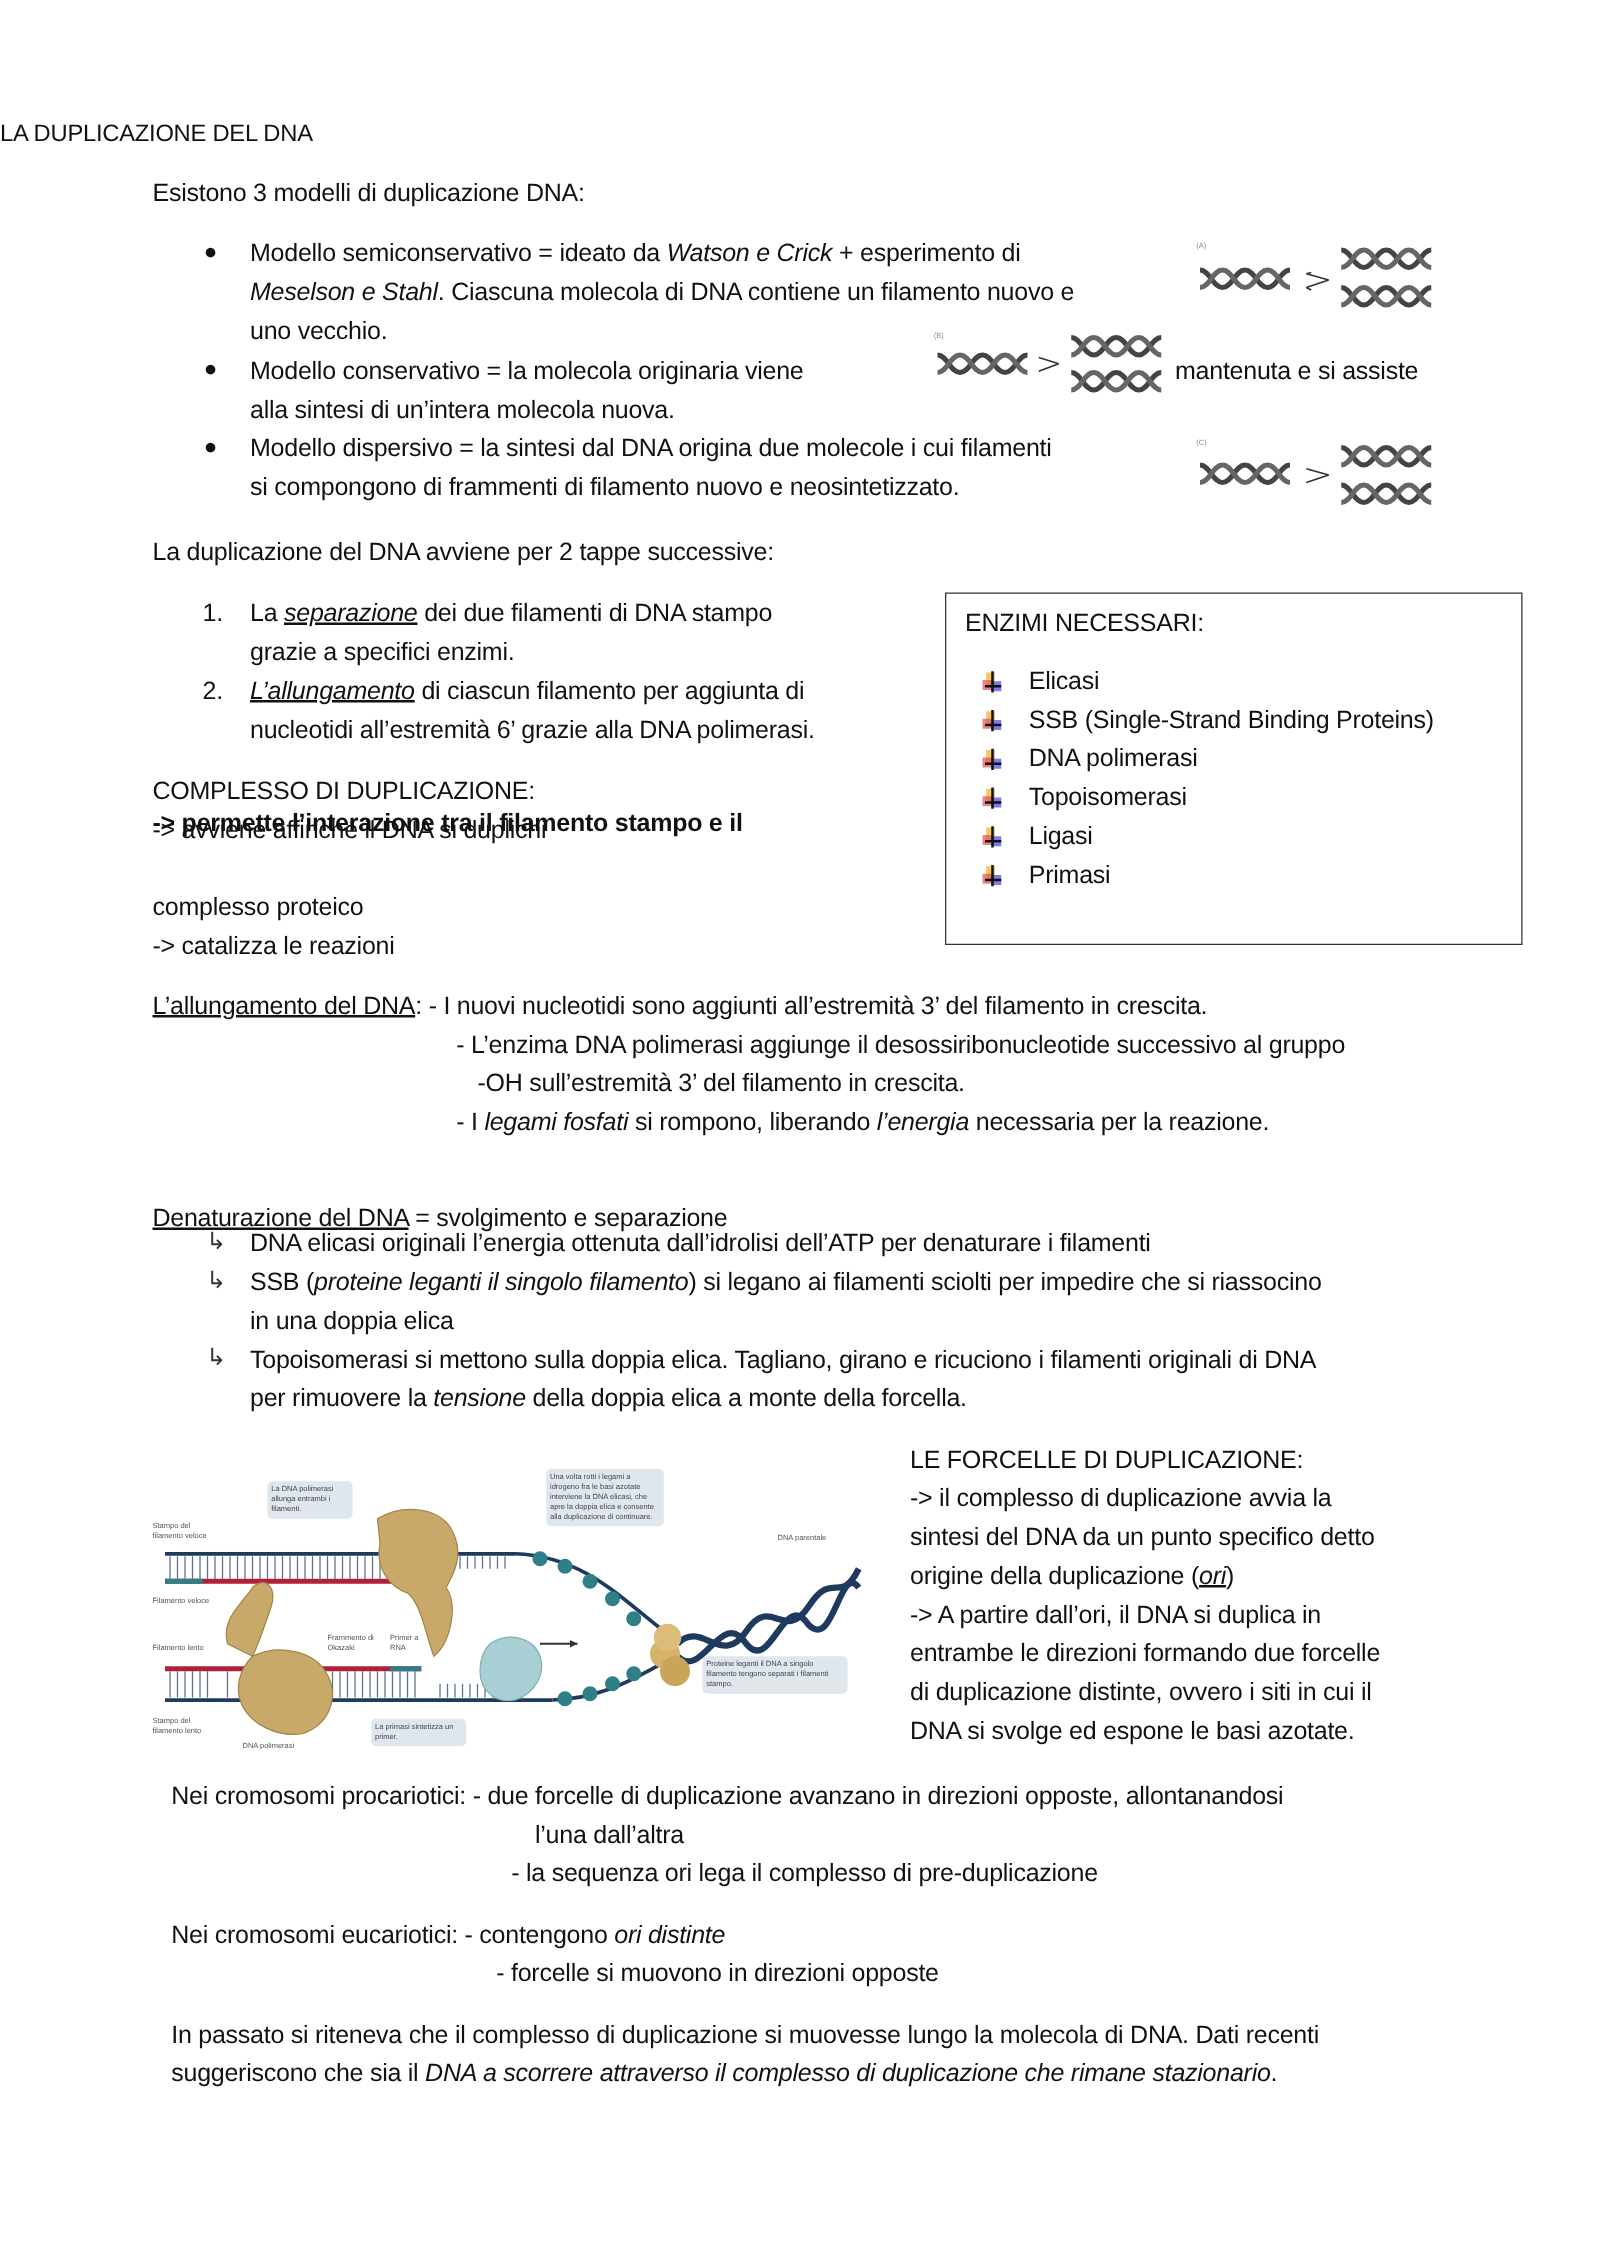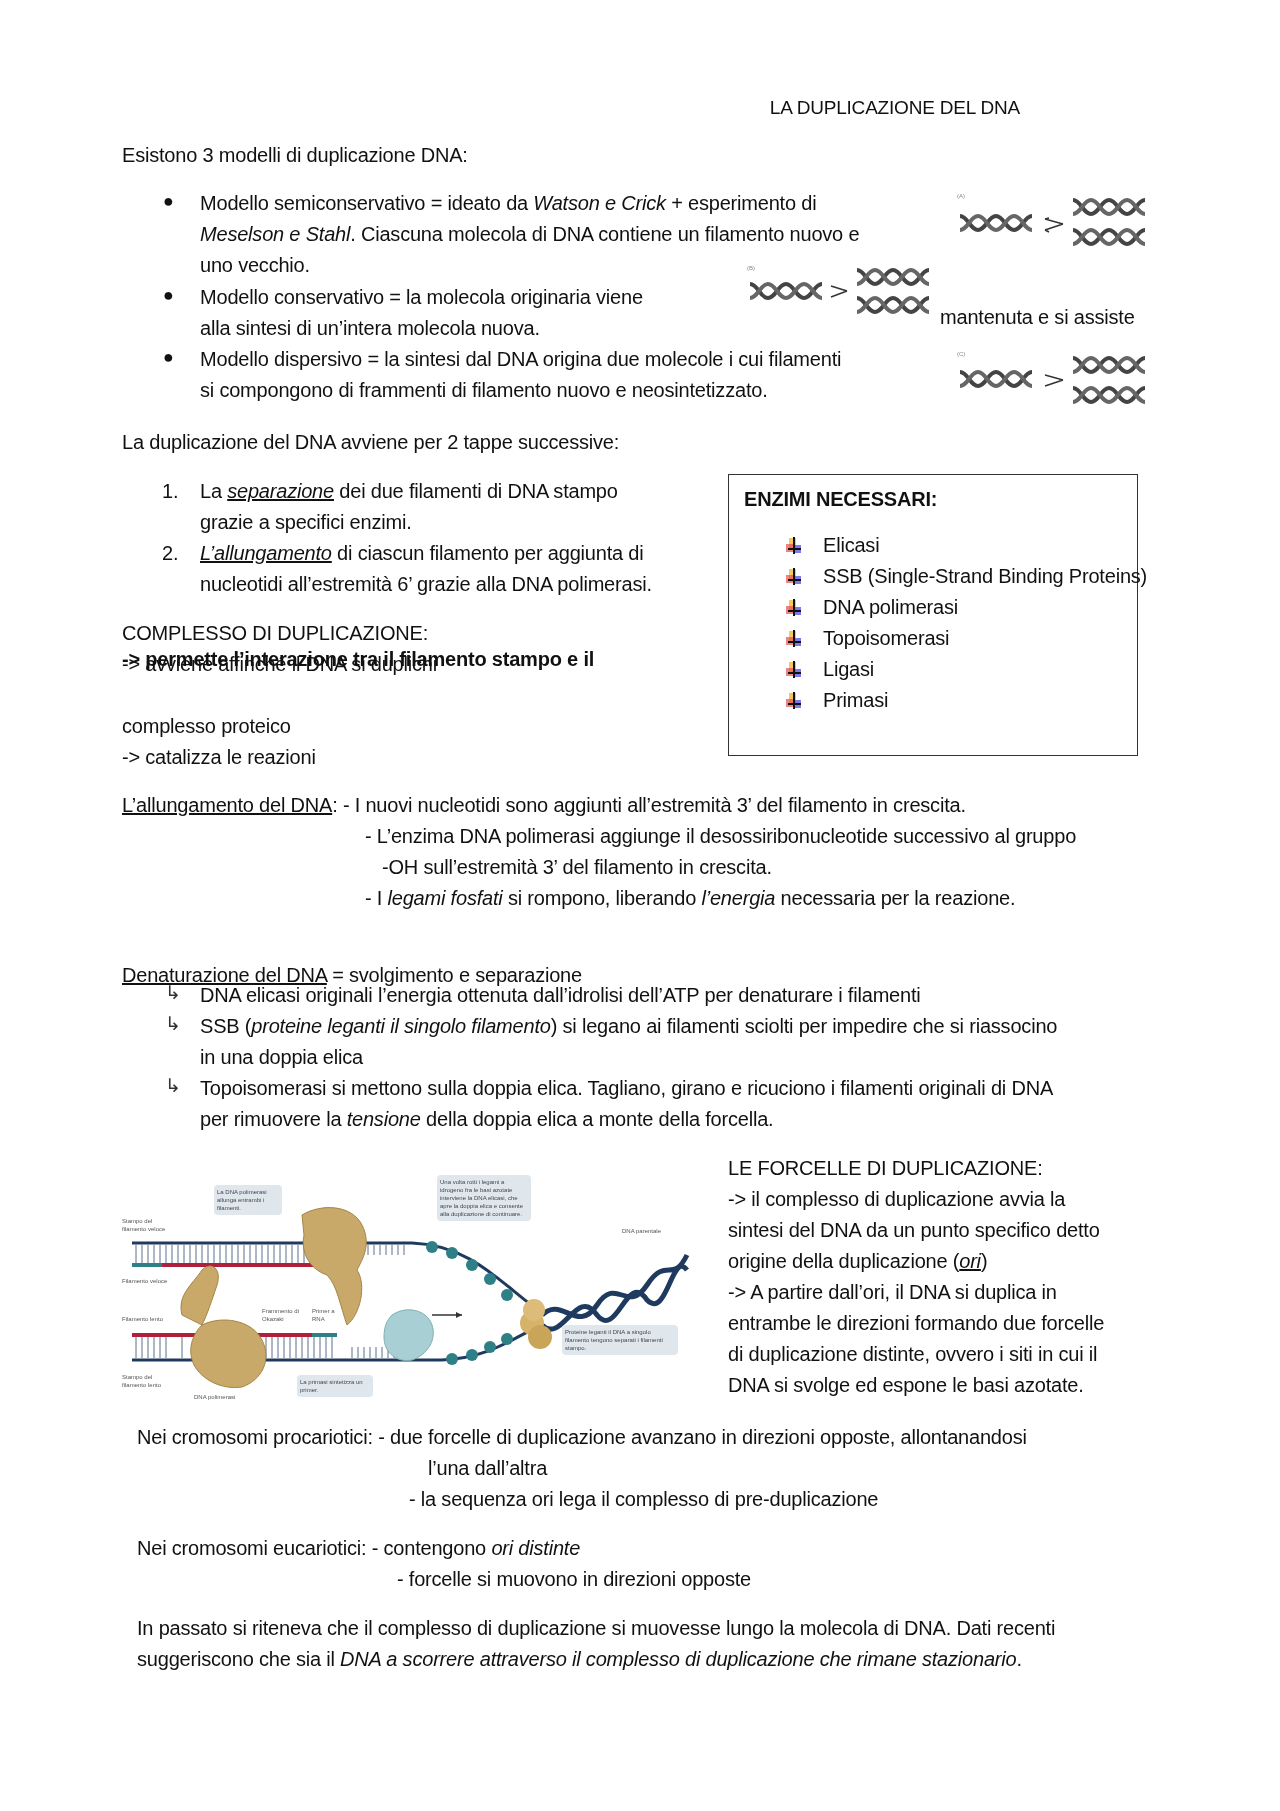--- a/index.html
+++ b/index.html
@@ -1,25 +1,25 @@
 <!DOCTYPE html>
 <html><head>
 <meta charset="utf-8">
 <style>
   html, body { margin:0; padding:0; background:#ffffff; }
   body { width:1280px; height:1811px; position:relative; overflow:hidden;
          font-family:"Liberation Sans", sans-serif; color:#111; font-size:20px; }
   .line { position:absolute; white-space:nowrap; line-height:31px; font-size:20px; letter-spacing:-0.2px; }
-  .title { left:0; width:1020px; text-align:right; top:92px; font-size:19px; }
+  .title { left:0; width:1020px; text-align:left; top:92px; font-size:19px; }
   b { font-weight:normal; }
   i { font-style:italic; }
   u { text-decoration:underline; }
   .bullet { position:absolute; font-size:18px; }
   .num { position:absolute; }
-  .enzbox { position:absolute; left:728px; top:474px; width:410px; height:282px; border:1.5px solid #333; box-sizing:border-box;font-weight:bold; }
+  .enzbox { position:absolute; left:756px; top:474px; width:462px; height:282px; border:1.5px solid #333; box-sizing:border-box; }
   .enz-icon { position:absolute; width:18px; height:18px; }
   .enz-icon .y { position:absolute; left:4px; top:1px; width:7px; height:10px; background:#f2c040; opacity:.85; }
   .enz-icon .r { position:absolute; left:1px; top:7px; width:8px; height:8px; background:#e25050; opacity:.7; }
   .enz-icon .bl { position:absolute; left:8px; top:8px; width:8px; height:8px; background:#5a5ae8; opacity:.8; }
   .enz-icon .v { position:absolute; left:8px; top:0; width:2px; height:17px; background:#111; }
   .enz-icon .h { position:absolute; left:3px; top:11px; width:13px; height:2px; background:#111; }
   .hook { position:absolute; font-size:19px; color:#333; }
   .helix { position:absolute; }
   .fig { position:absolute; left:122px; top:1175px; width:584px; height:235px; }
   .callout { position:absolute; background:#dfe6ec; border-radius:4px; font-size:6px; color:#445; padding:3px; line-height:8px; }
@@ -32,21 +32,21 @@
 
 <div class="line" style="left:122px;top:140px;">Esistono 3 modelli di duplicazione DNA:</div>
 
 <div class="bullet" style="left:163px;top:191px;">●</div>
 <div class="line" style="left:200px;top:188px;"><b>Modello semiconservativo</b><span> = ideato da </span><i>Watson e Crick</i><span> + esperimento di</span></div>
 <div class="line" style="left:200px;top:219px;"><i>Meselson e Stahl</i><span>. Ciascuna molecola di DNA contiene un filamento nuovo e</span></div>
 <div class="line" style="left:200px;top:250px;">uno vecchio.</div>
 
 <div class="bullet" style="left:163px;top:285px;">●</div>
 <div class="line" style="left:200px;top:282px;"><b>Modello conservativo</b><span> = la molecola originaria viene</span></div>
-<div class="line" style="left:940px;top:282px;margin-top:20px;">mantenuta e si assiste</div>
+<div class="line" style="left:940px;top:282px;">mantenuta e si assiste</div>
 <div class="line" style="left:200px;top:313px;">alla sintesi di un’intera molecola nuova.</div>
 
 <div class="bullet" style="left:163px;top:347px;">●</div>
 <div class="line" style="left:200px;top:344px;"><b>Modello dispersivo</b><span> = la sintesi dal DNA origina due molecole i cui filamenti</span></div>
 <div class="line" style="left:200px;top:375px;">si compongono di frammenti di filamento nuovo e neosintetizzato.</div>
 
 <svg class="helix" style="left:955px;top:188px;" width="210" height="70">
   <defs>
     <g id="hx">
       <path d="M0,6 C8,6 10,20 18,20 C26,20 28,6 36,6 C44,6 46,20 54,20 C62,20 64,6 72,6" stroke="#444" stroke-width="4" fill="none"></path>

